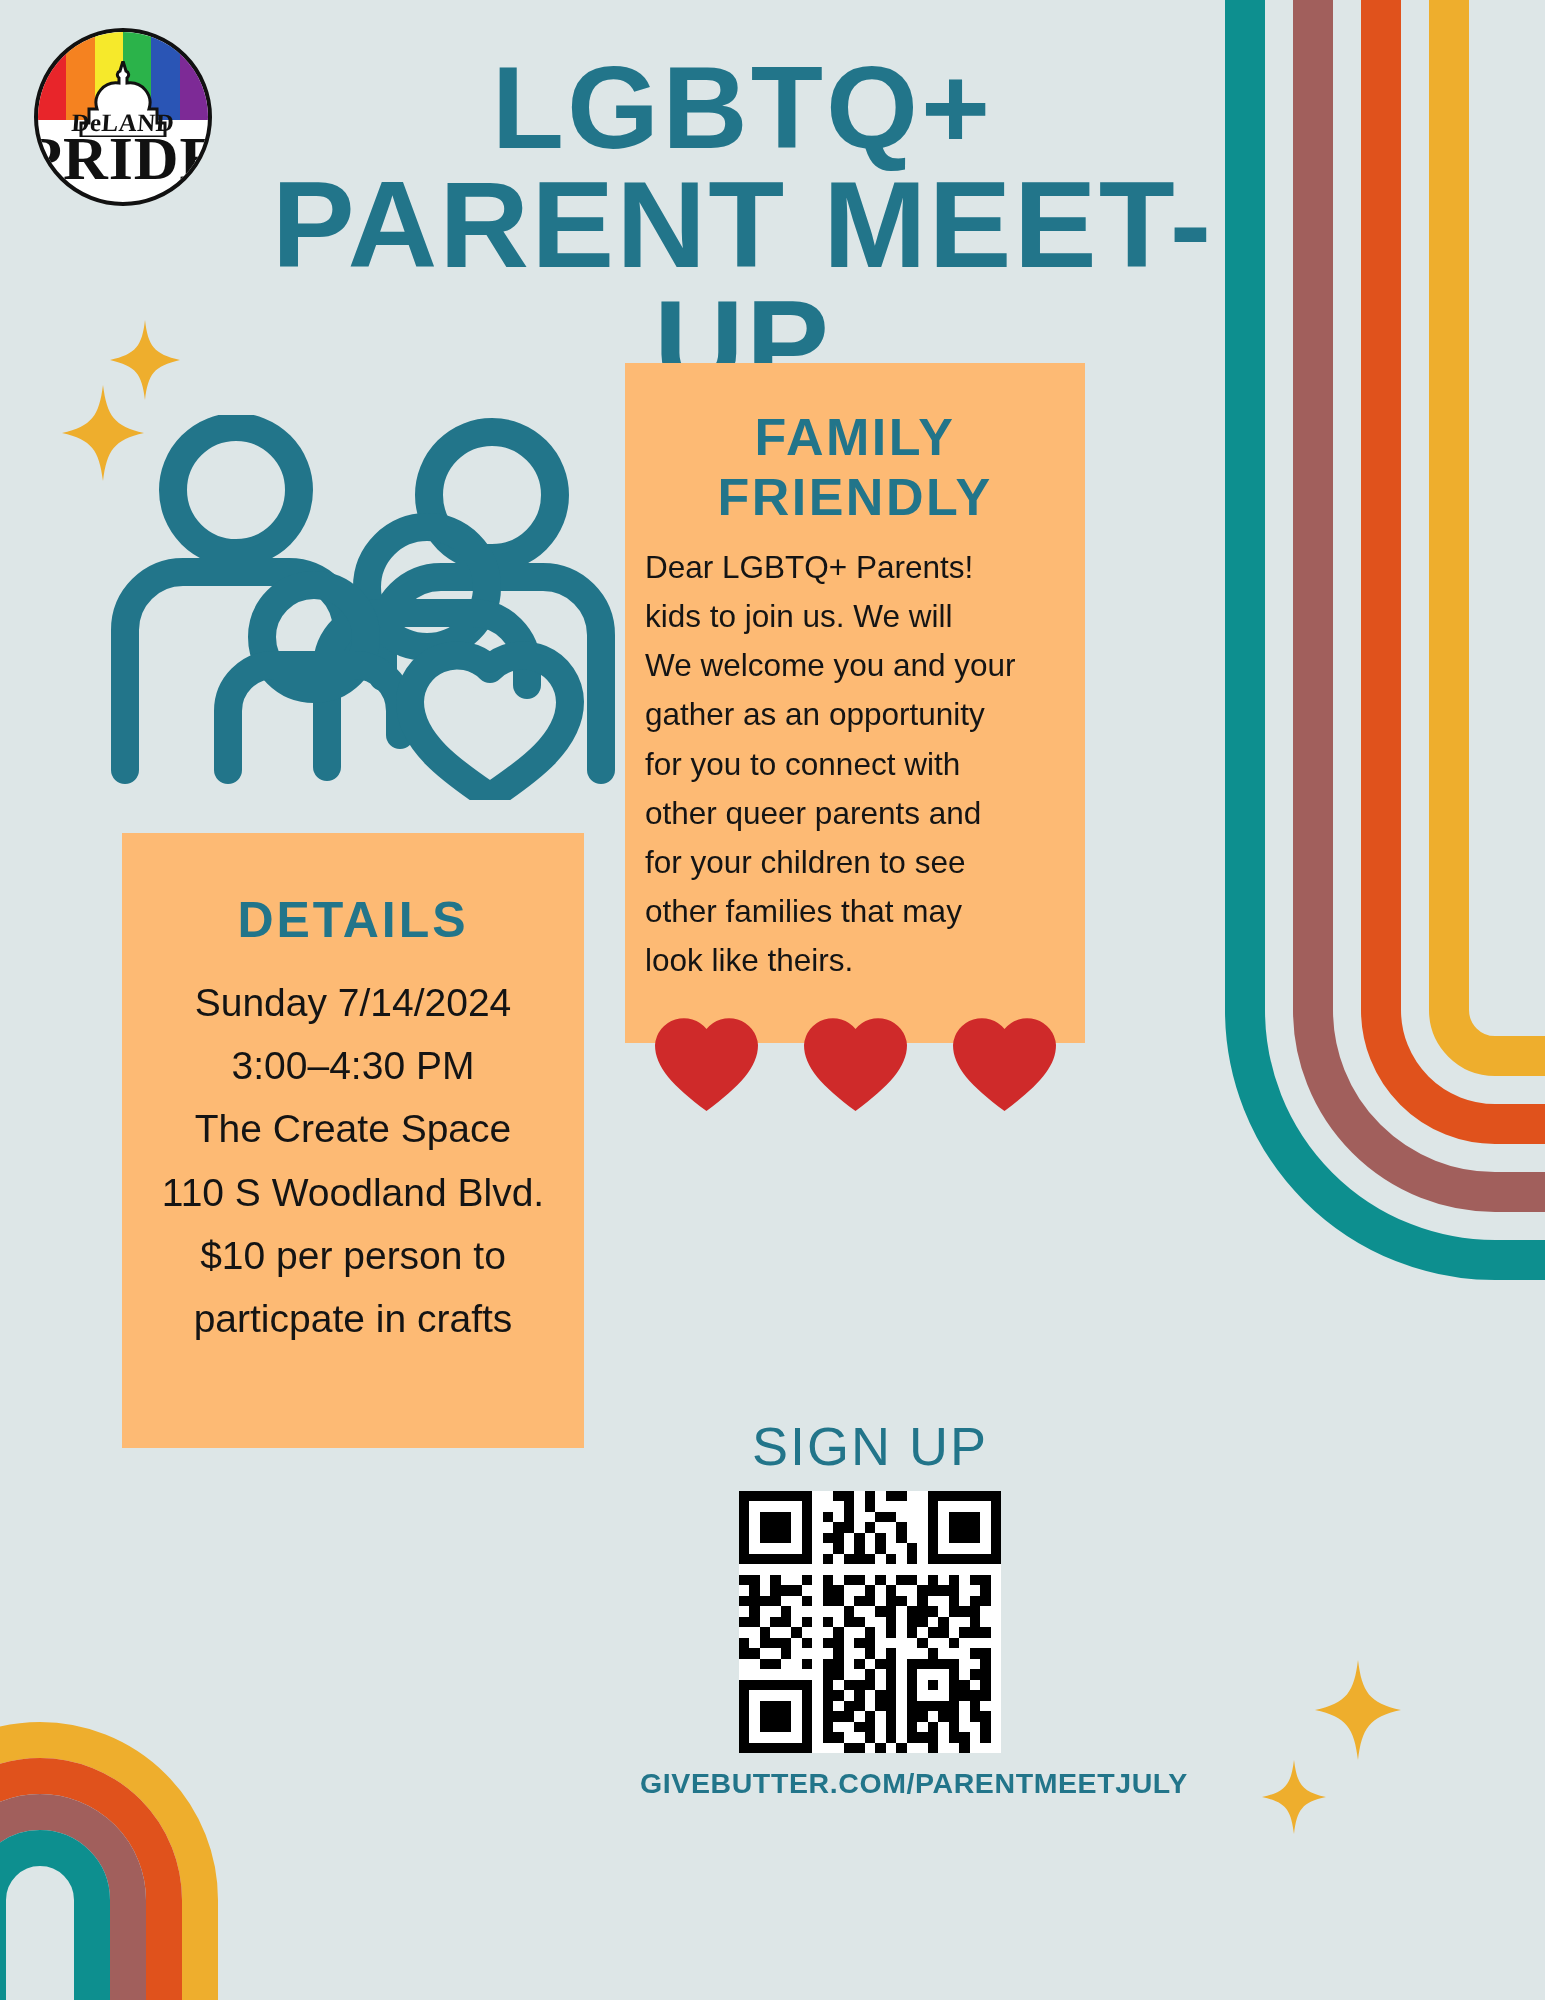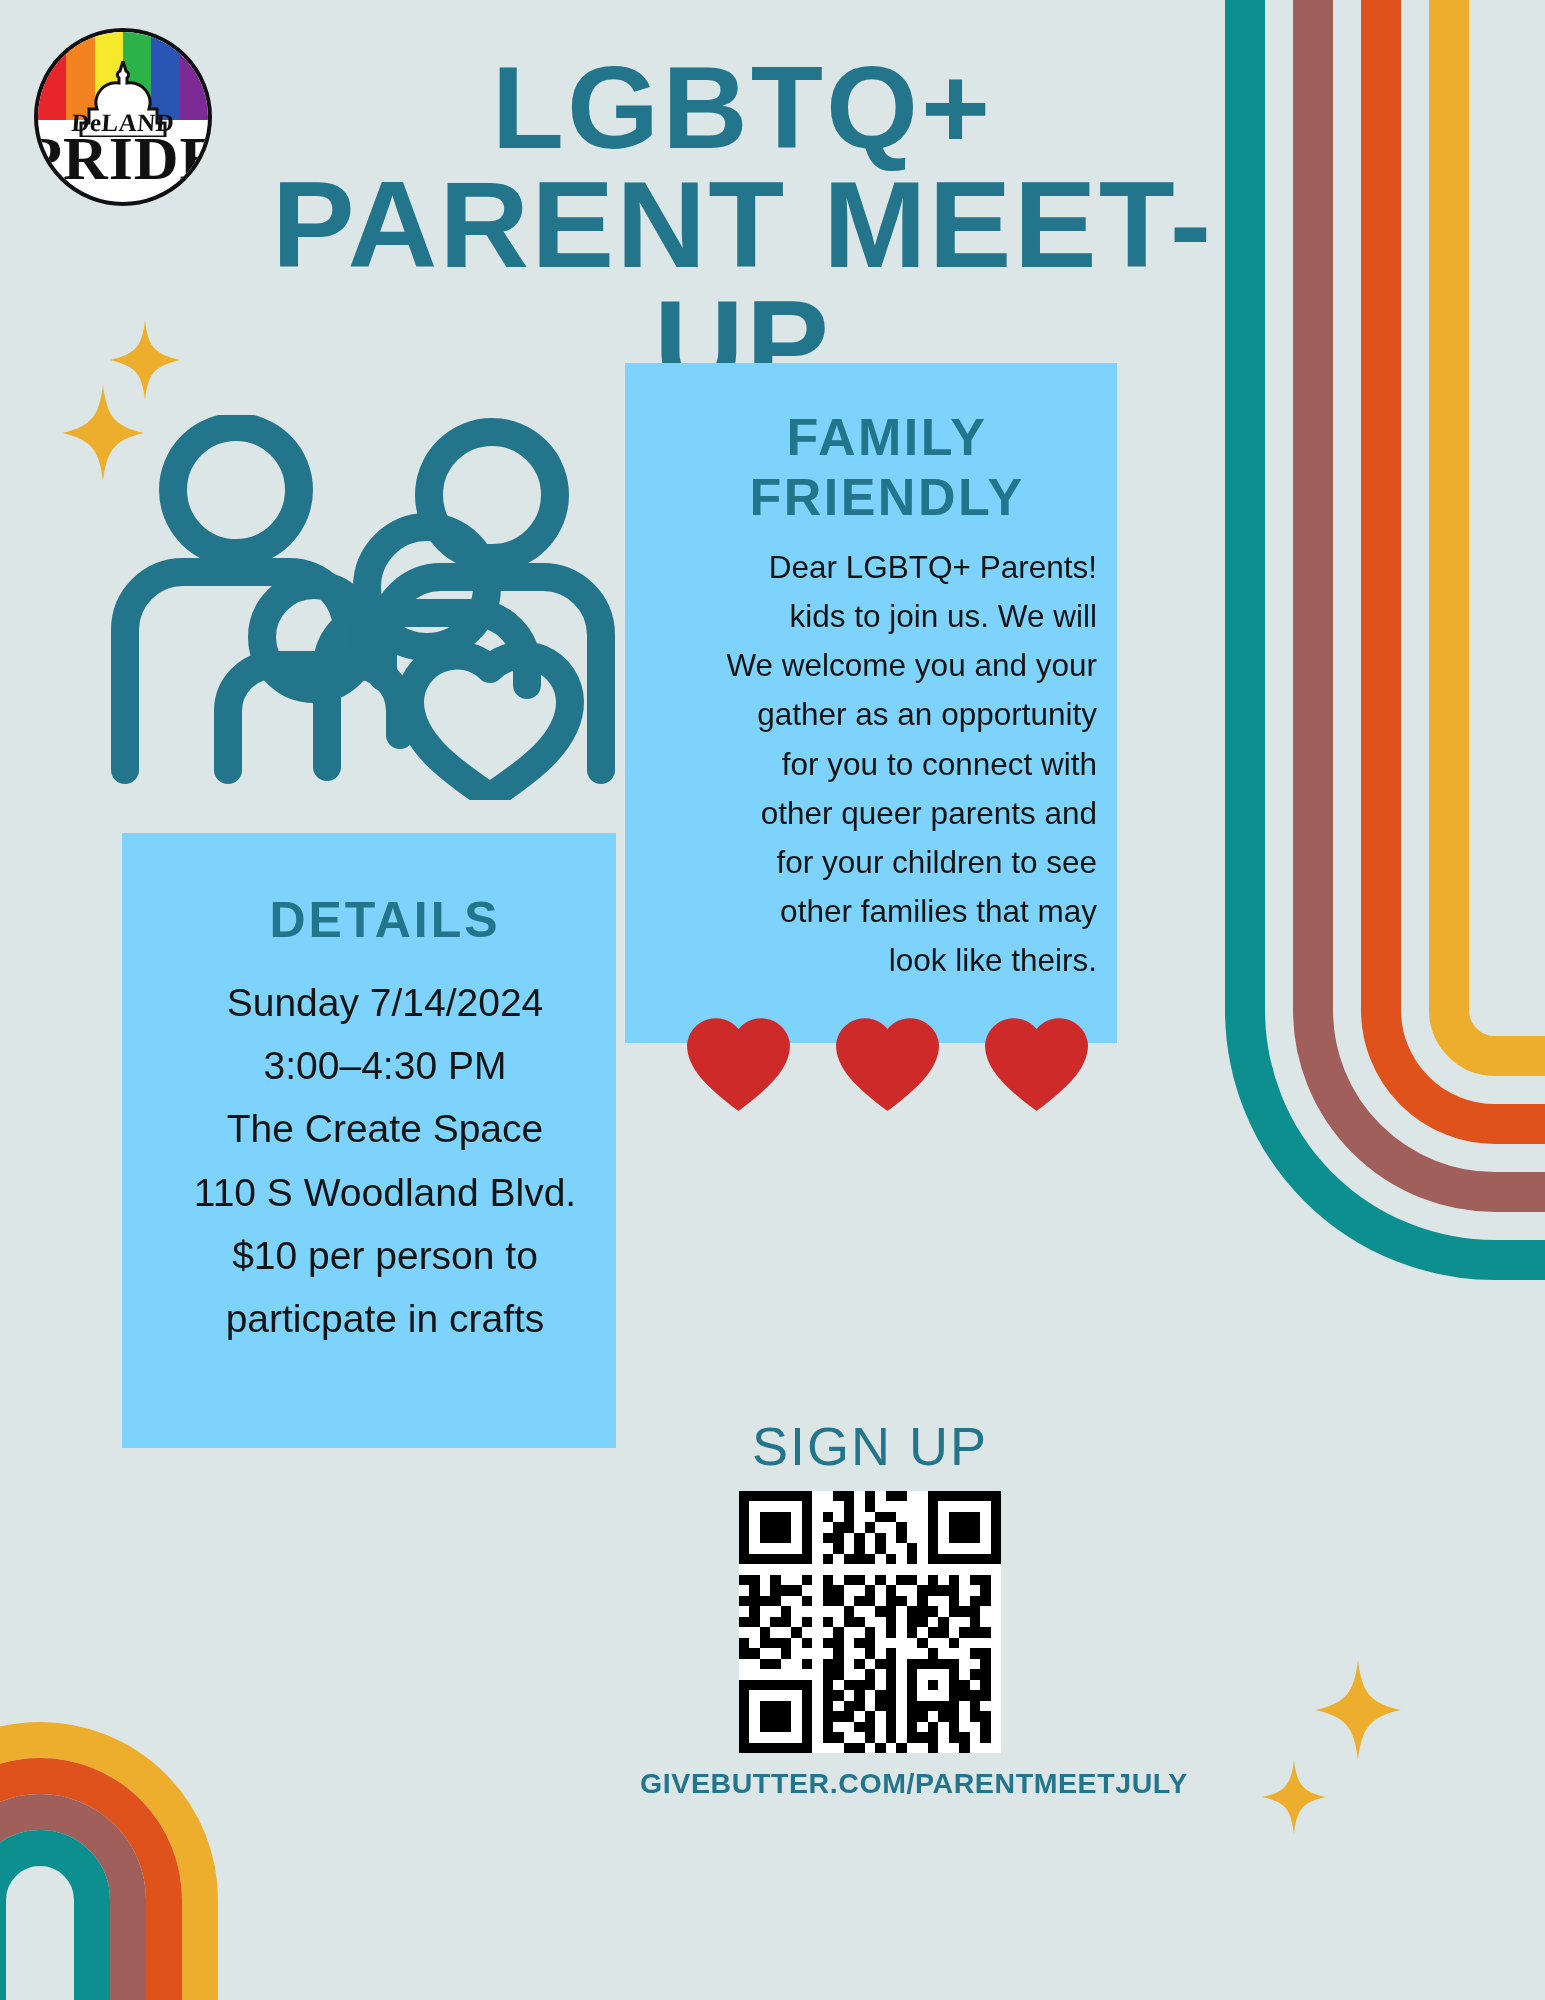--- a/index.html
+++ b/index.html
@@ -44,34 +44,34 @@
     letter-spacing:3px;
     transform:scaleX(1.02);
   }
   .title .l1{display:block;}
   .title .l2{display:block;font-size:122px;letter-spacing:2px;}
 
   
   .family-icon{position:absolute;left:105px;top:415px;width:510px;height:385px;}
 
   
-  .card{background:#7dd3fc;position:absolute;padding-left:32px;}
+  .card{background:#fdba74;position:absolute;}
   .card-family{left:625px;top:363px;width:460px;height:680px;}
   .card-details{left:122px;top:833px;width:462px;height:615px;}
 
   .card-heading{
     color:#22758a;text-align:center;font-weight:700;
     font-family:"Liberation Sans", sans-serif;
     letter-spacing:2.5px;
   }
   .fam-heading{font-size:52px;margin:44px 0 16px 0;}
   .det-heading{font-size:50px;margin:58px 0 22px 0;letter-spacing:3px;}
 
   .fam-body{
-    text-align:right;color:#141414;
+    text-align:left;color:#141414;
     font-size:31.5px;line-height:1.56;
     padding:0 20px;font-weight:400;
   }
   .det-body{
     text-align:center;color:#141414;
     font-size:39px;line-height:1.62;padding:0 10px;
   }
   .det-body div{white-space:nowrap;}
 
   .hearts{

